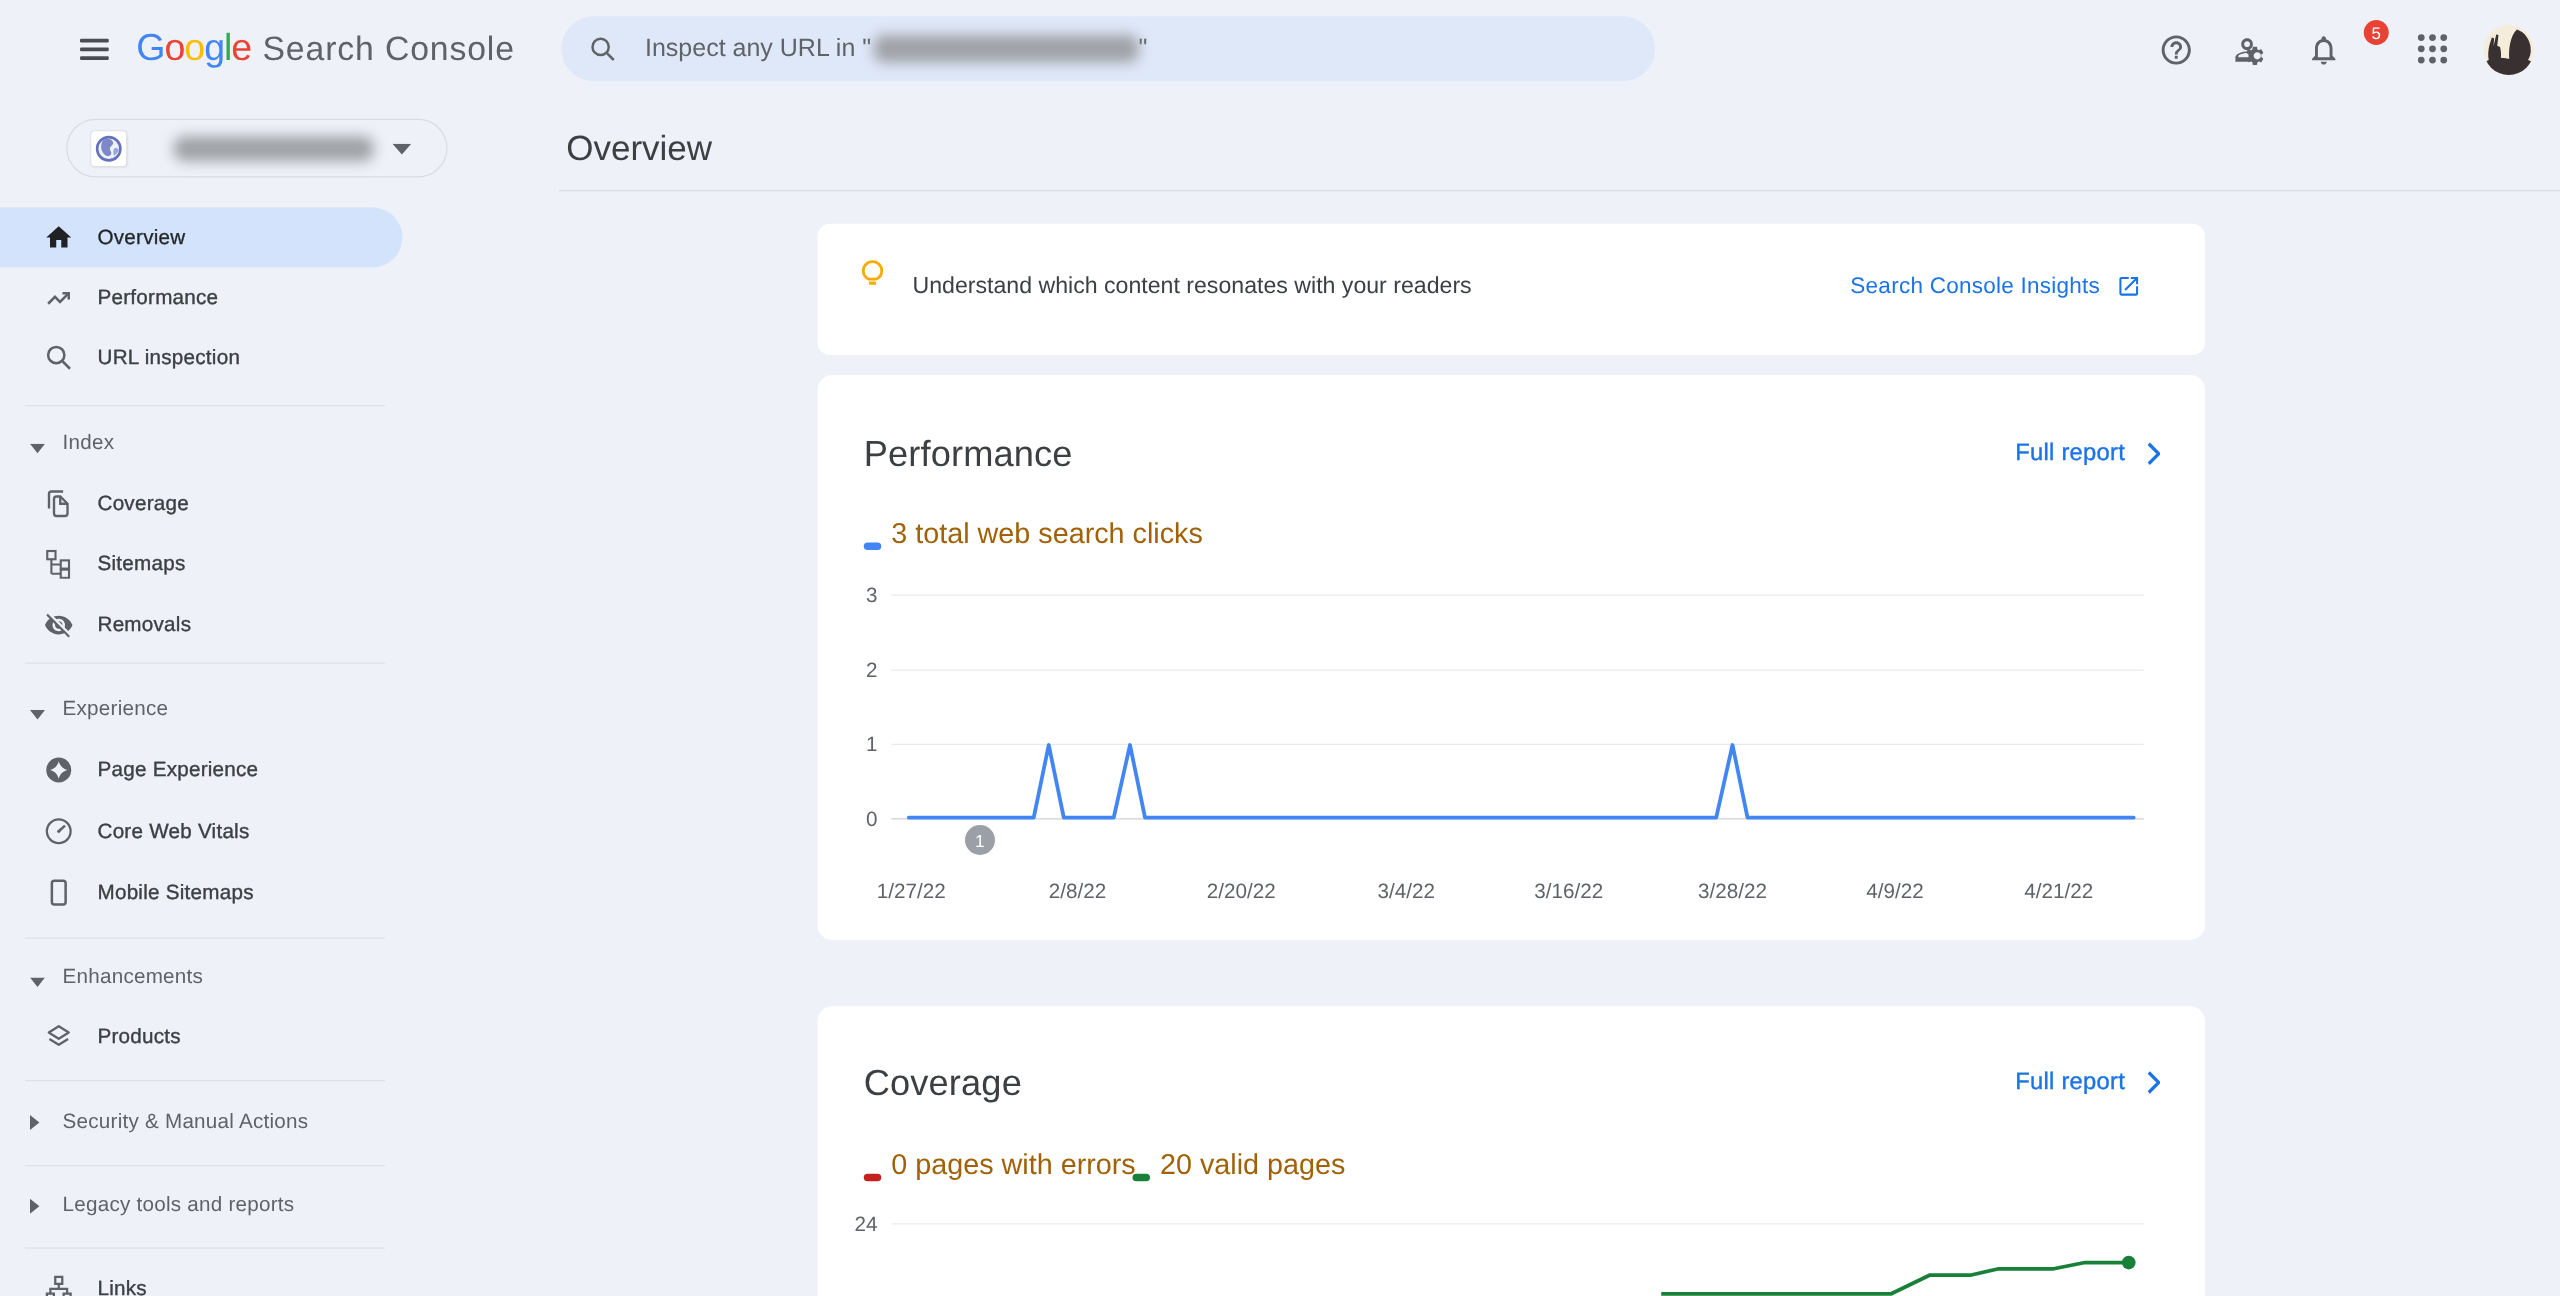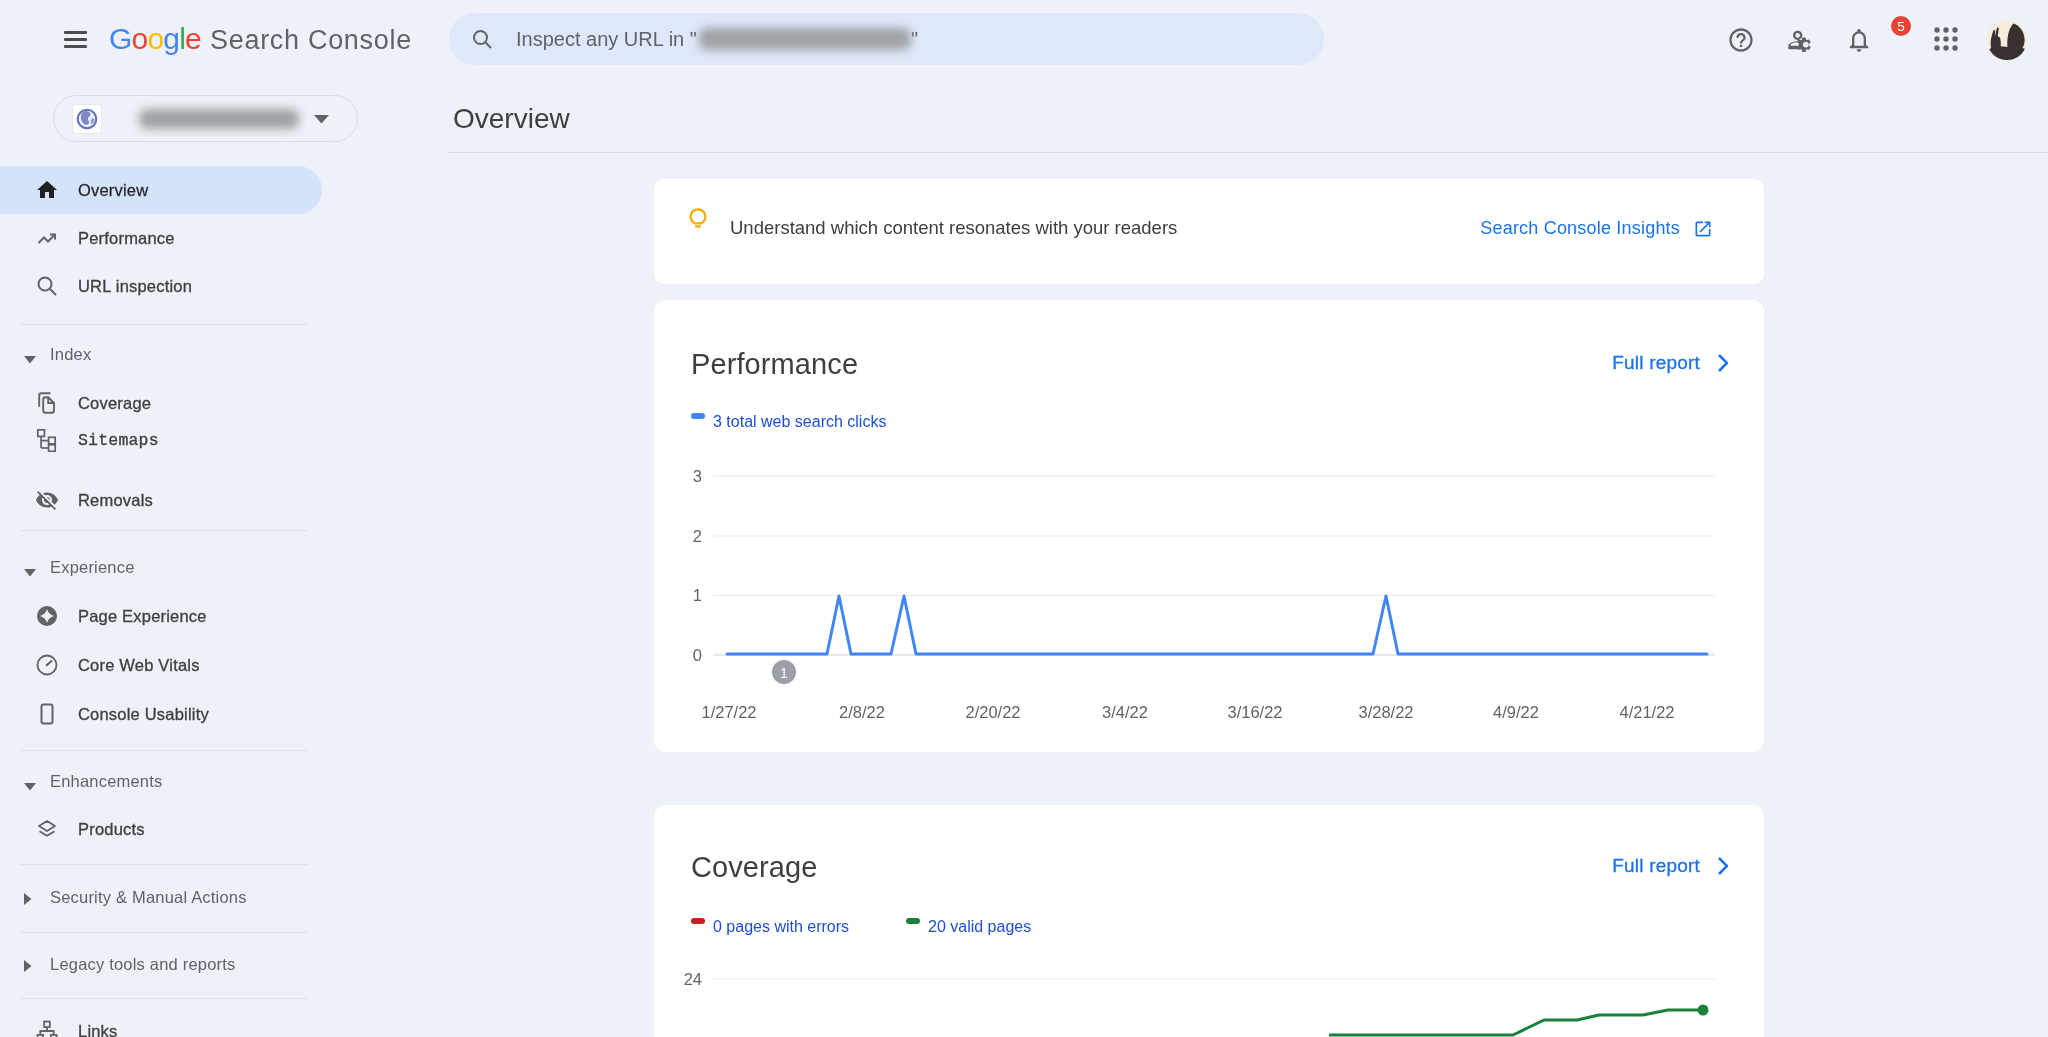--- a/index.html
+++ b/index.html
@@ -33,21 +33,21 @@
   .navsel { background:#d4e3fc; border-radius:0 24px 24px 0; }
   .sechead { position:absolute; left:0; width:322px; height:40px; display:flex; align-items:center; }
   .sechead .car { position:absolute; left:24px; }
   .sechead .tx { position:absolute; left:50px; font-size:16.5px; font-weight:500; color:#5f6368; letter-spacing:0.2px; }
   .sdiv { position:absolute; left:20px; width:288px; height:1px; background:#dfe1e5; }
   #pagetitle { left:421px; top:103px; font-size:28px; color:#3c4043; }
   #maindiv { left:415px; top:152px; width:1633px; height:1px; background:#d9dce1; }
   .card { position:absolute; left:654px; width:1110px; background:#fff; }
   .cardtitle { position:absolute; left:37px; font-size:29px; color:#3c4043; letter-spacing:0.1px; }
   .fullreport { position:absolute; right:36px; color:#1a73e8; font-size:19px; font-weight:500; display:flex; align-items:center; letter-spacing:0.2px; -webkit-text-stroke:0.3px #1a73e8; }
-  .legend { position:absolute; display:flex; align-items:flex-start; font-size:16px; color:#1d4ed8; }
+  .legend { position:absolute; display:flex; align-items:flex-end; font-size:23px; color:#a16207; }
   .ldash { display:inline-block; width:14px; height:6px; border-radius:3px; margin-right:8px; }
   svg text { font-family:"Liberation Sans", sans-serif; }
   #sbtrack { left:2028px; top:153px; width:20px; height:884px; background:#f8f9fb; border-left:1px solid #e8eaed; }
   #sbthumb { left:2031px; top:168px; width:14px; height:390px; background:#9fa3a9; border-radius:7px; }
 </style>
 </head>
 <body>
 
 <div id="hamburger" class="abs" style="left:32px; top:31px;">
   <span></span>
@@ -156,21 +156,21 @@
 <div class="navrow" style="top:379px;">
       <span class="ic">
         <svg width="24" height="24" viewBox="0 0 24 24" fill="none" stroke="#5f6368" stroke-width="1.9">
           <path d="M15.5 2.2 H6.2 C5 2.2 4.2 3 4.2 4.2 V15.8"></path>
           <path d="M13.2 6.2 H10.2 C9 6.2 8.2 7 8.2 8.2 V19.8 C8.2 21 9 21.8 10.2 21.8 H17 C18.2 21.8 19 21 19 19.8 V12 Z"></path>
           <path d="M13.2 6.4 V12 H18.8"></path>
         </svg>
       </span>
       <span class="tx">Coverage</span>
     </div>
-<div class="navrow" style="top:416px;font-family:Liberation Mono, monospace;">
+<div class="navrow" style="top:427px;">
       <span class="ic">
         <svg width="24" height="24" viewBox="0 0 24 24" fill="none" stroke="#5f6368" stroke-width="1.7">
           <rect x="2.8" y="1.8" width="6.6" height="6.6"></rect>
           <path d="M6.1 8.4 L6.1 20"></path>
           <path d="M6.1 12.6 L13.6 12.6"></path>
           <path d="M6.1 20 L13.6 20"></path>
           <rect x="13.6" y="9.3" width="6.6" height="6.6"></rect>
           <rect x="13.6" y="16.7" width="6.6" height="6.6"></rect>
         </svg>
       </span>
@@ -208,21 +208,21 @@
         </svg>
       </span>
       <span class="tx">Core Web Vitals</span>
     </div>
 <div class="navrow" style="top:690px;">
       <span class="ic">
         <svg width="24" height="24" viewBox="0 0 24 24" fill="none" stroke="#5f6368" stroke-width="2">
           <rect x="6.5" y="2.5" width="11" height="19" rx="2"></rect>
         </svg>
       </span>
-      <span class="tx">Console Usability</span>
+      <span class="tx">Mobile Sitemaps</span>
     </div>
 <div class="sdiv" style="top:750px;"></div>
 <div class="sechead" style="top:761px;">
       <span class="car" style="top:16px; position:absolute;"><svg width="12" height="8" viewBox="0 0 12 8">
           <path d="M0 0 L12 0 L6 7.5 Z" fill="#5f6368"></path>
         </svg></span>
       <span class="tx">Enhancements</span>
     </div>
 <div class="navrow" style="top:805px;">
       <span class="ic">

